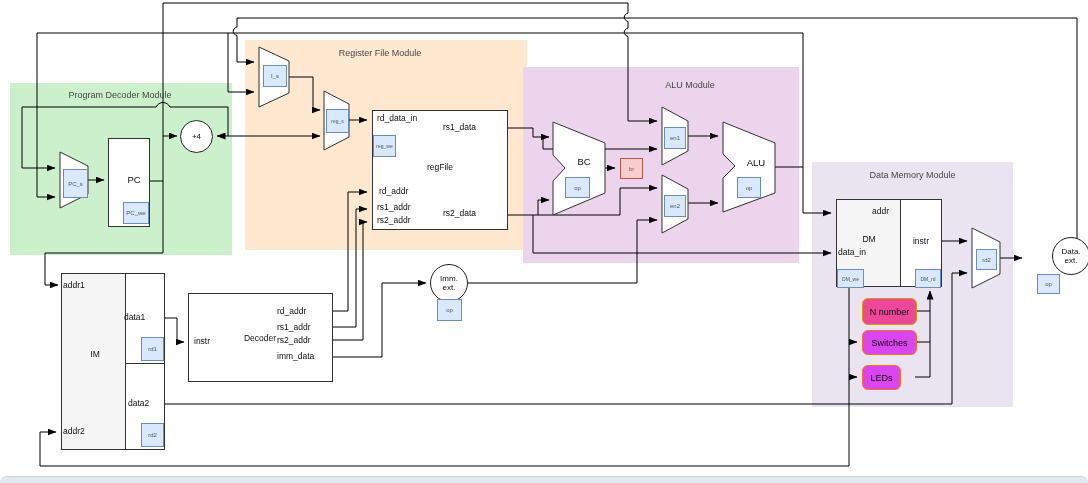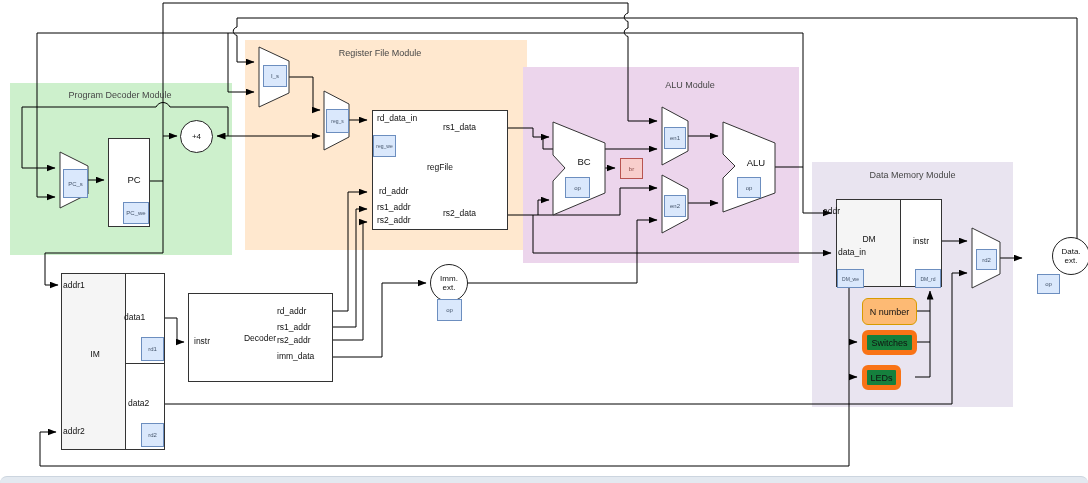--- a/index.html
+++ b/index.html
@@ -22,22 +22,22 @@
   .sig{position:absolute;z-index:3;background:#dae8fc;border:1px solid #6c8ebf;
        display:flex;align-items:center;justify-content:center;
        font-size:6px;color:#44546a;box-sizing:border-box;overflow:hidden}
   .sig.xs{font-size:5px}
   .flag{background:#f8cecc;border-color:#b85450;color:#8a4a46}
   .circ{position:absolute;z-index:2;background:#fff;border:1px solid #222;border-radius:50%;
         box-sizing:border-box;display:flex;flex-direction:column;align-items:center;
         justify-content:center;font-size:8px;line-height:9px;color:#111}
   .per{position:absolute;z-index:2;border-radius:6px;box-sizing:border-box;
        display:flex;align-items:center;justify-content:center;font-size:9px;color:#111}
-  .per-n{background:#fdba74;border:1px solid #d79b00}
-  .per-g{background:#15803d;border:5px solid #f97316}
+  .per-n{background:#ec4899;border:1px solid #d79b00}
+  .per-g{background:#d946ef;border:1px solid #f97316}
   .divline{position:absolute;z-index:2;background:#333}
   .bottom-bar{position:absolute;z-index:4;left:0;top:476px;width:1088px;height:7px;
       background:#e3e9f0;border-top:1px solid #ccd5df;border-radius:9px 9px 0 0;box-sizing:border-box}
 </style>
 </head>
 <body>
 
 <div id="stage">
 
   <div class="module mod-pc" style="left:10px;top:83px;width:222px;height:172px"></div>
@@ -174,21 +174,21 @@
   <div class="lbl rgt" style="left:277px;top:351px;width:50px">imm_data</div>
 
   <div class="circ" style="left:430px;top:264px;width:38px;height:38px">
     <span>Imm.</span>
     <span>ext.</span>
   </div>
   <div class="sig" style="left:437px;top:299px;width:25px;height:22px">op</div>
 
   <div class="blk mem" style="left:836px;top:199px;width:106px;height:88px"></div>
   <div class="blk" style="left:900px;top:199px;width:42px;height:88px"></div>
-  <div class="lbl" style="left:823px;top:206px;width:32px">addr</div>
+  <div class="lbl" style="left:872px;top:206px;width:32px">addr</div>
   <div class="lbl ctr" style="left:852px;top:234px;width:34px">DM</div>
   <div class="lbl" style="left:838px;top:247px;width:42px">data_in</div>
   <div class="sig xs" style="left:837px;top:269px;width:27px;height:19px">DM_we</div>
   <div class="lbl ctr" style="left:903px;top:236px;width:36px">instr</div>
   <div class="sig xs" style="left:915px;top:269px;width:26px;height:19px">DM_rd</div>
   <div class="sig" style="left:976px;top:249px;width:21px;height:21px">rd2</div>
 
   <div class="per per-n" style="left:862px;top:298px;width:55px;height:27px">N number</div>
   <div class="per per-g" style="left:862px;top:330px;width:55px;height:25px">Switches</div>
   <div class="per per-g" style="left:862px;top:365px;width:39px;height:25px">LEDs</div>

